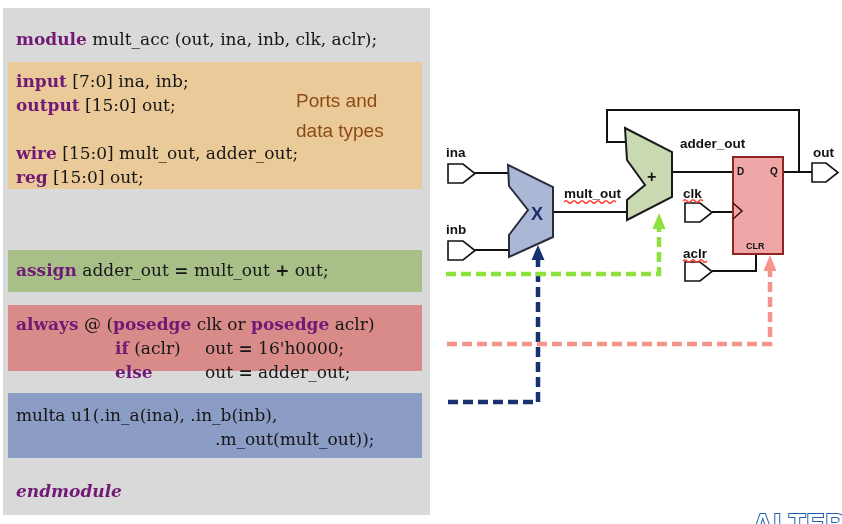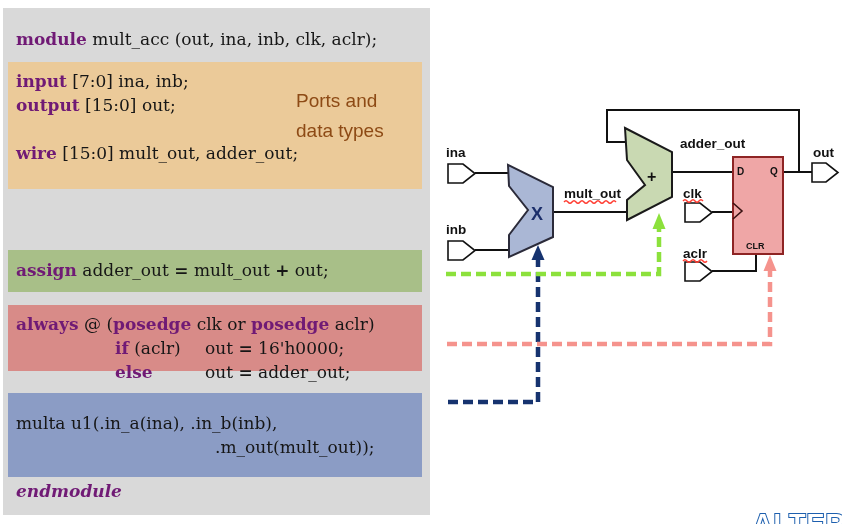--- a/index.html
+++ b/index.html
@@ -19,21 +19,21 @@
   .tan .codeline{padding-left:8px;}
   .blankline{height:24px;}
   .annotation{position:absolute;left:288px;top:24px;color:#8d4a15;font-size:19px;
               line-height:30px;font-family:"Liberation Sans",sans-serif;}
   .green{top:242px;height:42px;background:#a8bf88;padding-top:8px;box-sizing:border-box;}
   .green .codeline{padding-left:8px;}
   .red{top:297px;height:66px;background:#d88b88;padding-top:7px;box-sizing:border-box;}
   .red .codeline{padding-left:8px;}
   .indent{padding-left:107px !important;}
   .cell{display:inline-block;width:90px;}
-  .blue{top:385px;height:84px;background:#8b9cc5;padding-top:18px;box-sizing:border-box;}
+  .blue{top:385px;height:65px;background:#8b9cc5;padding-top:10px;box-sizing:border-box;}
   .blue .codeline{padding-left:8px;}
   .indent2{padding-left:207px !important;}
   .endmodule-line{position:absolute;left:13px;top:471px;font-style:italic;}
 
   
   .diagram{position:absolute;left:0;top:0;width:842px;height:524px;}
   .wire{stroke:#111111;stroke-width:2;fill:none;}
   .port{fill:#ffffff;stroke:#111111;stroke-width:1.6;}
   .dlabel{font:bold 13.5px "Liberation Sans",sans-serif;fill:#111111;}
   .fflabel{font:bold 10px "Liberation Sans",sans-serif;fill:#111111;}
@@ -47,20 +47,21 @@
 
   <div class="panel">
 
     <div class="codeline module-line"><span class="kw">module</span><span> mult_acc (out, ina, inb, clk, aclr);</span></div>
 
     <div class="block tan">
       <div class="codeline"><span class="kw">input</span><span> [7:0] ina, inb;</span></div>
       <div class="codeline"><span class="kw">output</span><span> [15:0] out;</span></div>
       <div class="codeline blankline"></div>
       <div class="codeline"><span class="kw">wire</span><span> [15:0] mult_out, adder_out;</span></div>
+      <div class="codeline"><span class="kw">reg</span><span> [15:0] out;</span></div>
       <div class="annotation">
         <div>Ports and</div>
         <div>data types</div>
       </div>
     </div>
 
     <div class="block green">
       <div class="codeline"><span class="kw">assign</span><span> adder_out </span><span class="op">=</span><span> mult_out </span><span class="op">+</span><span> out;</span></div>
     </div>
 

